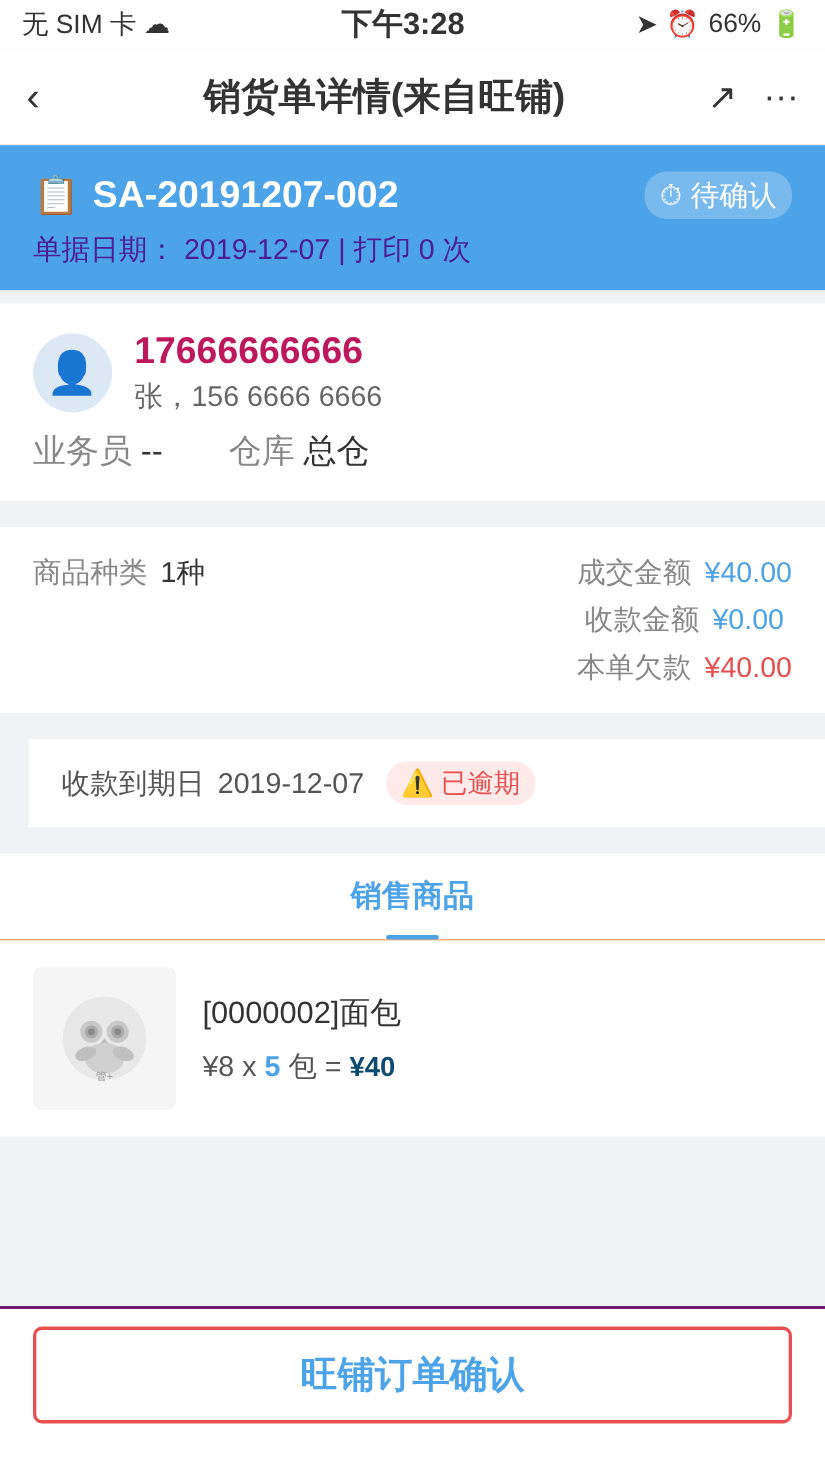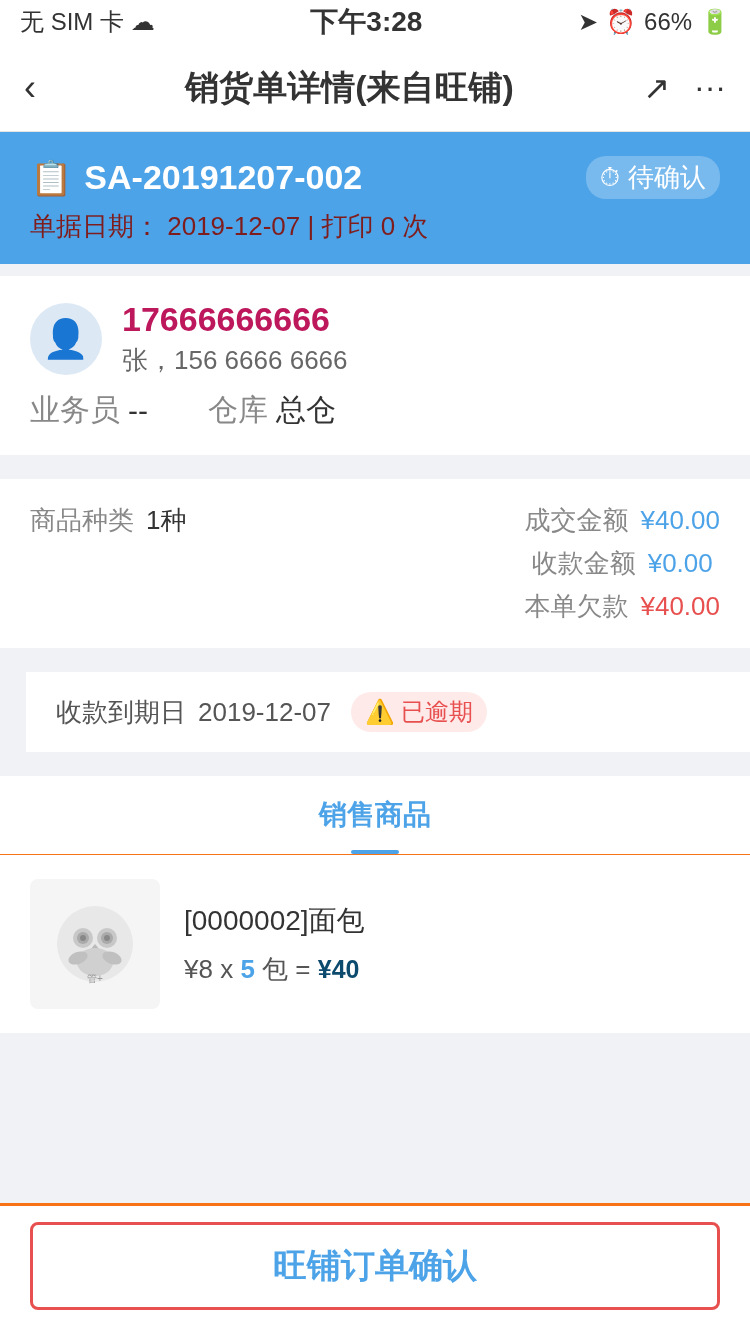--- a/index.html
+++ b/index.html
@@ -86,21 +86,21 @@
       align-items: center;
       gap: 8px;
       font-size: 26px;
       color: #fff;
       background: rgba(255,255,255,0.25);
       padding: 4px 14px;
       border-radius: 20px;
     }
     .order-date {
       font-size: 26px;
-      color: #7f1d1d;
+      color: #4c1d95;
     }
 
     
     .customer-card {
       background: #fff;
       padding: 24px 30px;
       margin-bottom: 12px;
     }
     .customer-row {
       display: flex;
@@ -247,22 +247,22 @@
     
     .spacer { height: 200px; background: #f0f2f5; }
 
     
     .bottom-bar {
       position: fixed;
       bottom: 0;
       left: 0;
       width: 750px;
       background: #fff;
-      padding: 16px 30px 24px;
-      border-top: 3px solid #f97316;
+      padding: 16px 30px 40px;
+      border-top: 3px solid #701a75;
     }
     .confirm-btn {
       width: 100%;
       height: 88px;
       border: 3px solid #e85050;
       background: #fff;
       color: #4da3e8;
       font-size: 34px;
       font-weight: 600;
       border-radius: 8px;

